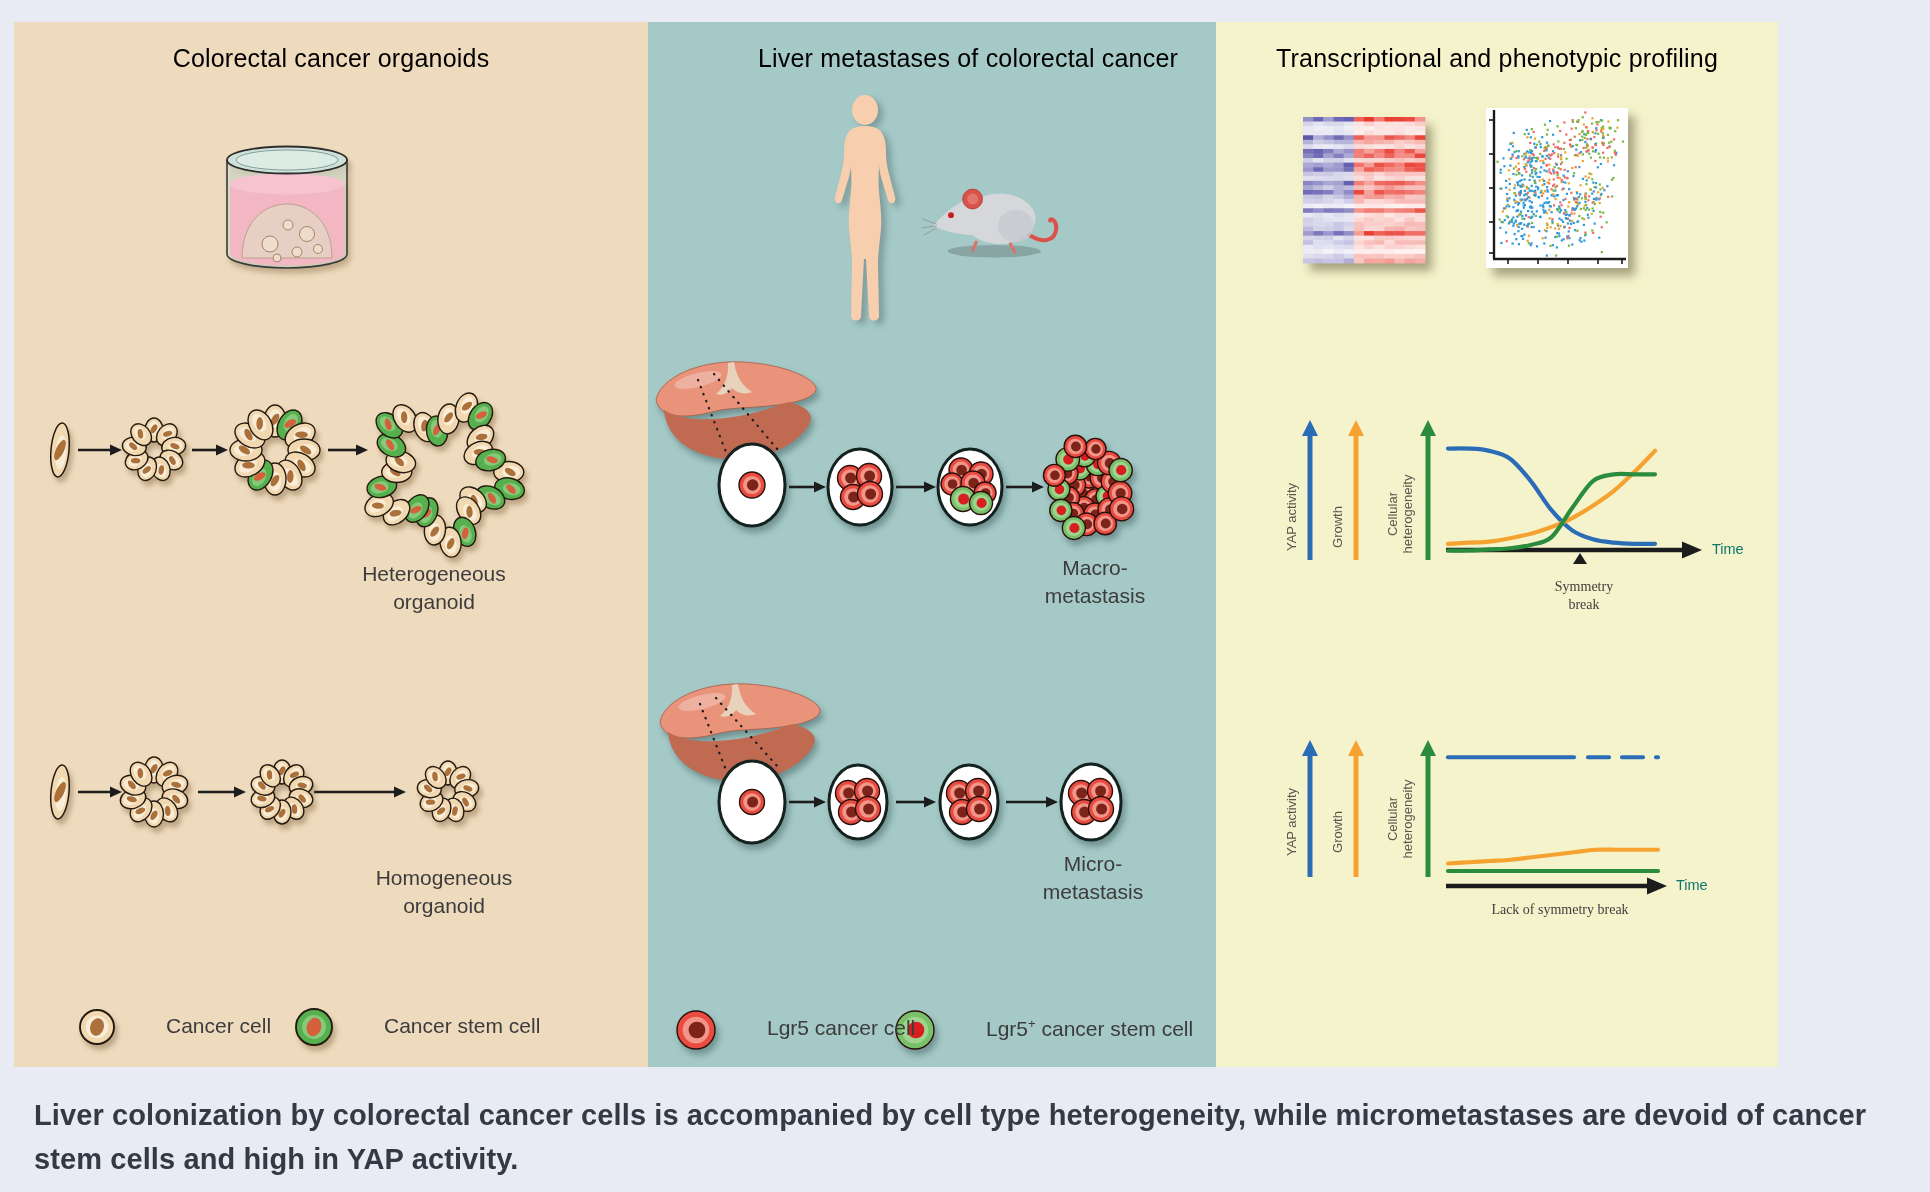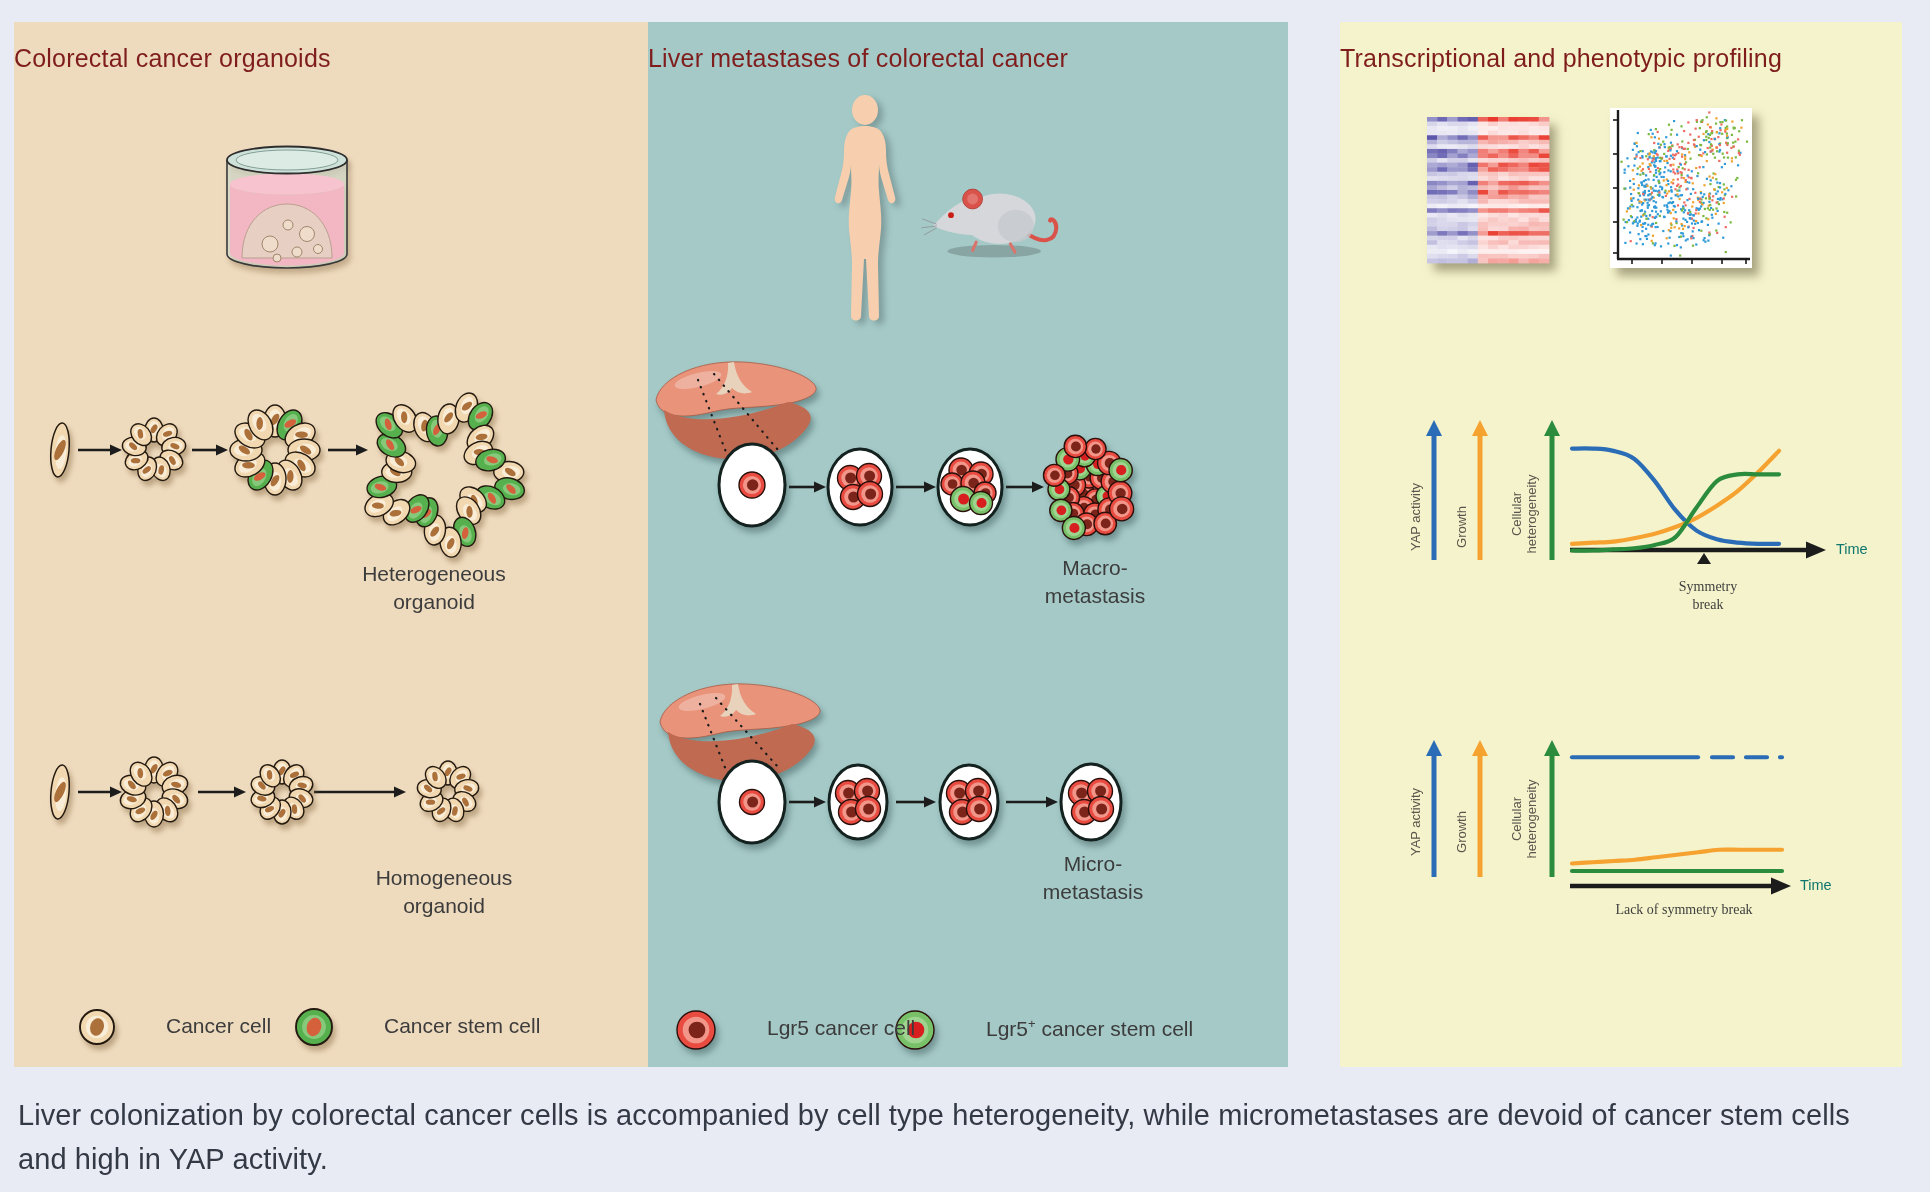--- a/index.html
+++ b/index.html
@@ -2,32 +2,32 @@
 <html><head>
 <meta charset="utf-8">
 <style>
   html,body{margin:0;padding:0;background:#e8eaf4;}
   .page{position:relative;width:1930px;height:1192px;background:#e8eaf4;
         font-family:"Liberation Sans", sans-serif;overflow:hidden;}
   .panel{position:absolute;top:22px;height:1045px;}
   .panel svg{position:absolute;left:0;top:0;overflow:visible;}
   #panel-org{left:14px;width:634px;background:#eedabd;}
   #panel-met{left:648px;width:640px;background:#a4c9c7;}
-  #panel-pro{left:1340px;width:562px;background:#f5f3cb;}
-  .ptitle{position:absolute;top:22px;left:0;width:100%;
-          font-size:25px;color:#7f1d1d;letter-spacing:.2px;}
+  #panel-pro{left:1216px;width:562px;background:#f5f3cb;}
+  .ptitle{position:absolute;top:22px;left:0;width:100%;text-align:center;
+          font-size:25px;color:#000000;letter-spacing:.2px;}
   .lbl{position:absolute;text-align:center;font-size:21px;color:#3c3c3c;line-height:1.32;}
   .leg{position:absolute;font-size:21px;color:#3c3c3c;margin-left:44px;}
   .leg sup{font-size:13px;}
   .tlabel{position:absolute;font-size:14.5px;color:#0f766e;}
   .rlabel{position:absolute;font-size:13px;color:#5a564e;line-height:1.12;text-align:center;
           transform:translate(-50%,-50%) rotate(-90deg);white-space:nowrap;}
   .rlabel.wrap{white-space:normal;width:100px;}
   .ann{position:absolute;font-size:14px;color:#3f3f3f;text-align:center;line-height:1.25;font-family:Liberation Serif, serif;}
-  .caption{position:absolute;left:18px;top:1094px;width:1878px;font-size:29px;font-weight:normal;
+  .caption{position:absolute;left:34px;top:1094px;width:1878px;font-size:29px;font-weight:bold;
            color:#333a45;line-height:1.5;letter-spacing:.1px;}
   .imgshadow{position:absolute;box-shadow:7px 8px 9px rgba(105,100,70,.55);}
   .shTan{filter:drop-shadow(3px 5px 2.5px rgba(125,95,55,.42));}
   .shTeal{filter:drop-shadow(3px 5px 3px rgba(30,55,55,.38));}
   .shSkin{filter:drop-shadow(5px 4px 3px rgba(70,90,90,.40));}
 </style>
 </head>
 <body>
 
 <div class="page">

